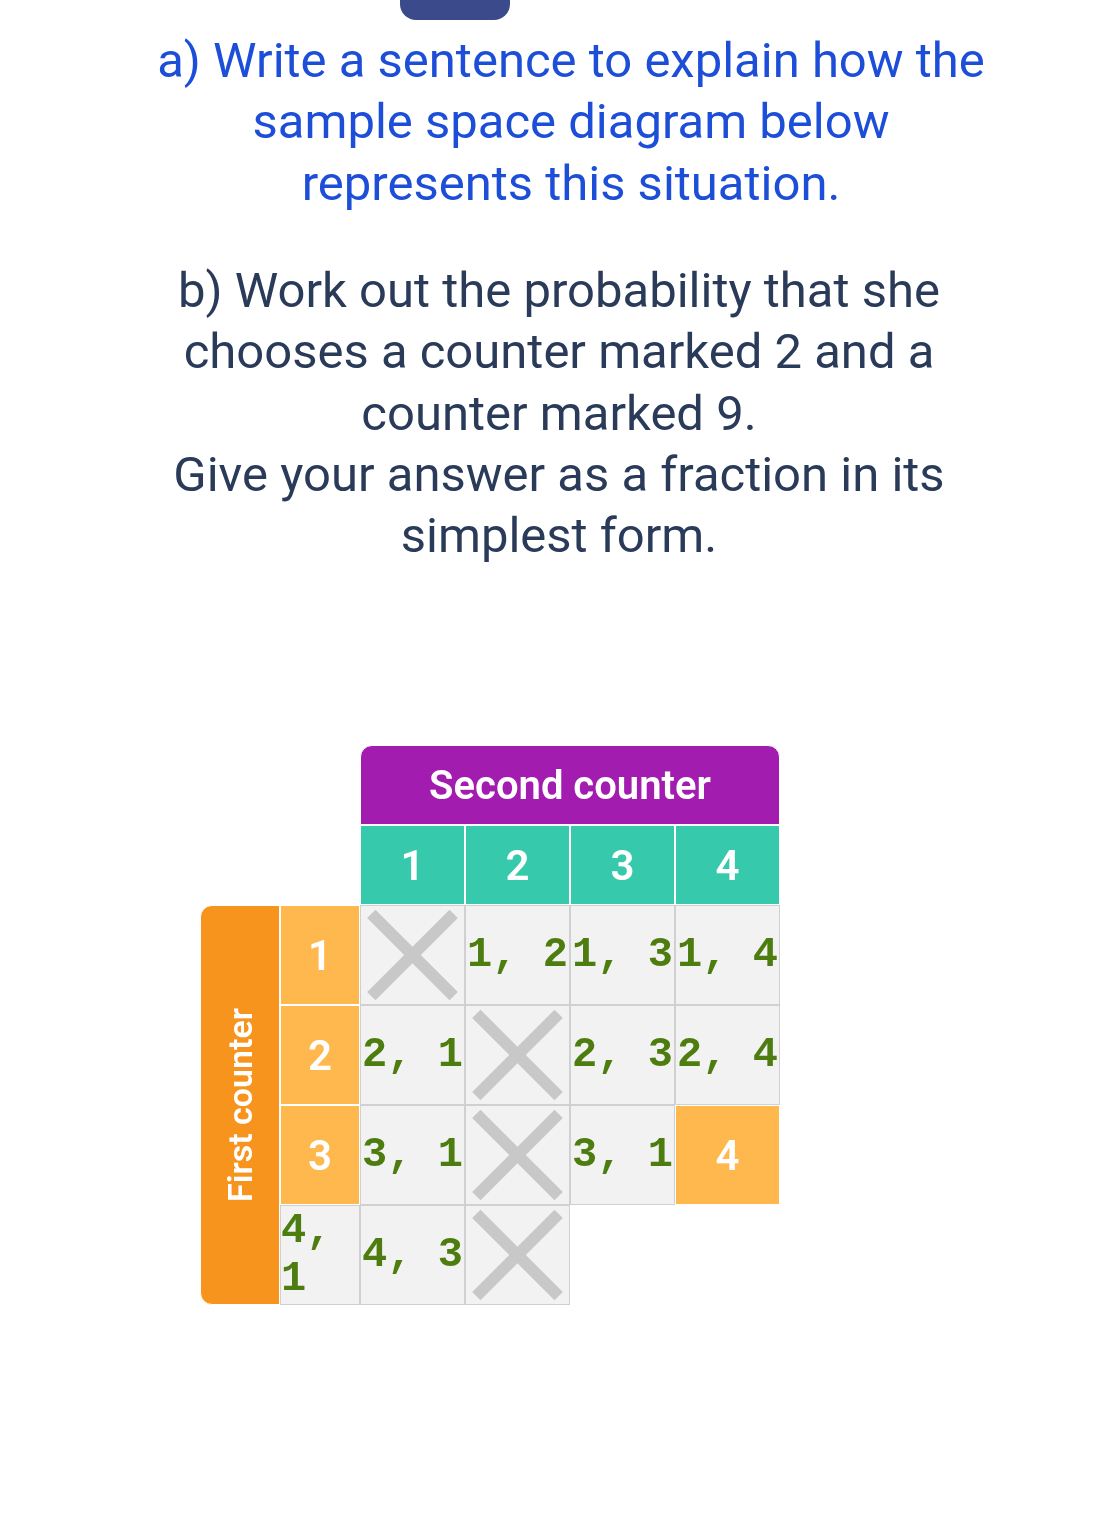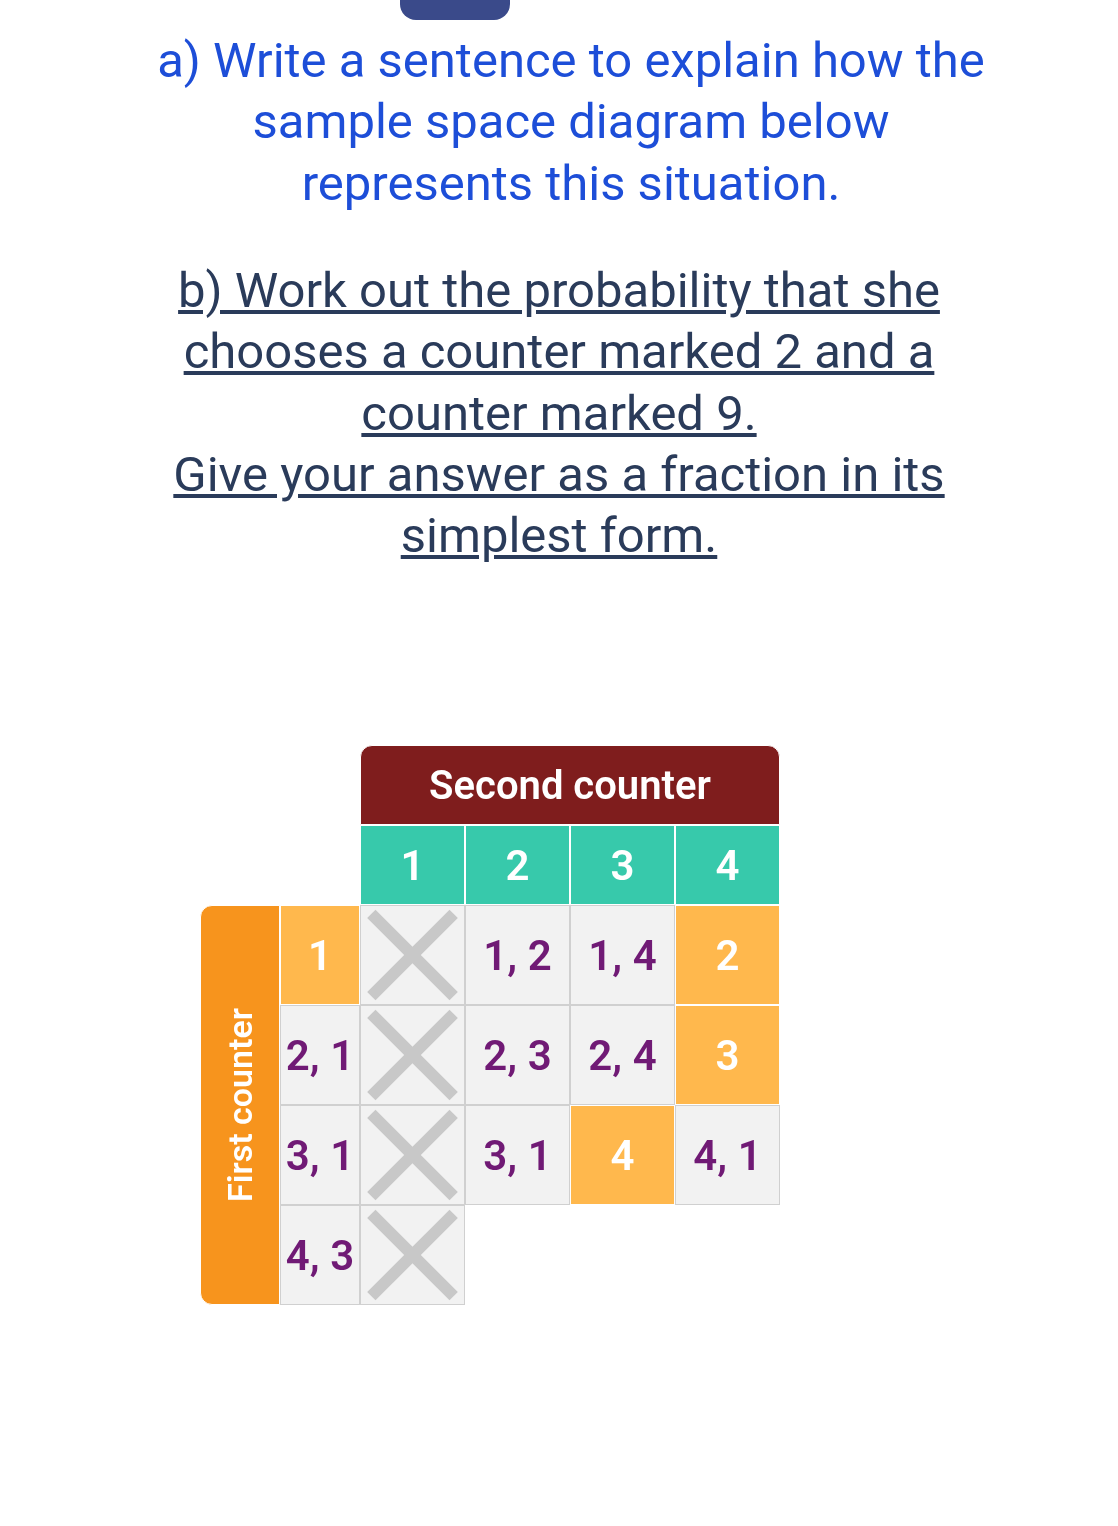--- a/index.html
+++ b/index.html
@@ -34,21 +34,20 @@
     .question-b {
       position: absolute;
       top: 260px;
       left: 0;
       width: 1118px;
       text-align: center;
       font-size: 49px;
       line-height: 1.25;
       color: #2a3b5a;
       font-weight: 400;
-      text-decoration: underline;
     }
     .table-container {
       position: absolute;
       top: 745px;
       left: 200px;
       width: 720px;
     }
     .grid {
       display: grid;
       grid-template-columns: 80px 80px 105px 105px 105px 105px;
@@ -57,21 +56,21 @@
     }
     .cell {
       display: flex;
       align-items: center;
       justify-content: center;
       font-size: 42px;
       font-weight: 600;
       border: 1px solid #d0d0d0;
     }
     .teal-header {
-      background: #7f1d1d;
+      background: #a21caf;
       color: #ffffff;
       border: 1px solid #ffffff;
       border-radius: 12px 12px 0 0;
       font-size: 40px;
       font-weight: 600;
     }
     .teal-col {
       background: #37c9ab;
       color: #ffffff;
       border: 1px solid #ffffff;
@@ -88,22 +87,23 @@
       border-radius: 0 12px 12px 0;
     }
     .orange-row {
       background: #ffb84d;
       color: #ffffff;
       border: 1px solid #ffffff;
       font-weight: 600;
     }
     .data-cell {
       background: #f2f2f2;
-      color: #701a75;
+      color: #4d7c0f;
       font-weight: 600;
+      font-family: Liberation Mono, monospace;
     }
     .x-cell {
       background: #f2f2f2;
       position: relative;
     }
     .x-cell svg {
       width: 100%;
       height: 100%;
       position: absolute;
       top: 0;
@@ -149,20 +149,21 @@
 
     <div class="cell orange-header" style="grid-row: 3 / span 4;">First counter</div>
     <div class="cell orange-row">1</div>
     <div class="cell x-cell">
       <svg viewBox="0 0 100 100">
           <line x1="8" y1="8" x2="92" y2="92" stroke="#c8c8c8" stroke-width="12"></line>
           <line x1="92" y1="8" x2="8" y2="92" stroke="#c8c8c8" stroke-width="12"></line>
         </svg>
     </div>
     <div class="cell data-cell">1, 2</div>
+    <div class="cell data-cell">1, 3</div>
     <div class="cell data-cell">1, 4</div>
 
     <div class="cell orange-row">2</div>
     <div class="cell data-cell">2, 1</div>
     <div class="cell x-cell">
       <svg viewBox="0 0 100 100">
           <line x1="8" y1="8" x2="92" y2="92" stroke="#c8c8c8" stroke-width="12"></line>
           <line x1="92" y1="8" x2="8" y2="92" stroke="#c8c8c8" stroke-width="12"></line>
         </svg>
     </div>

